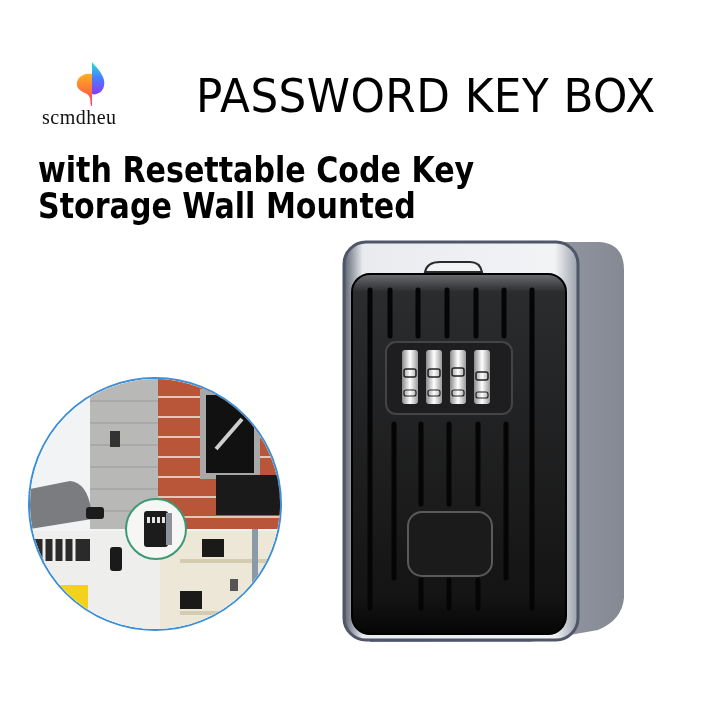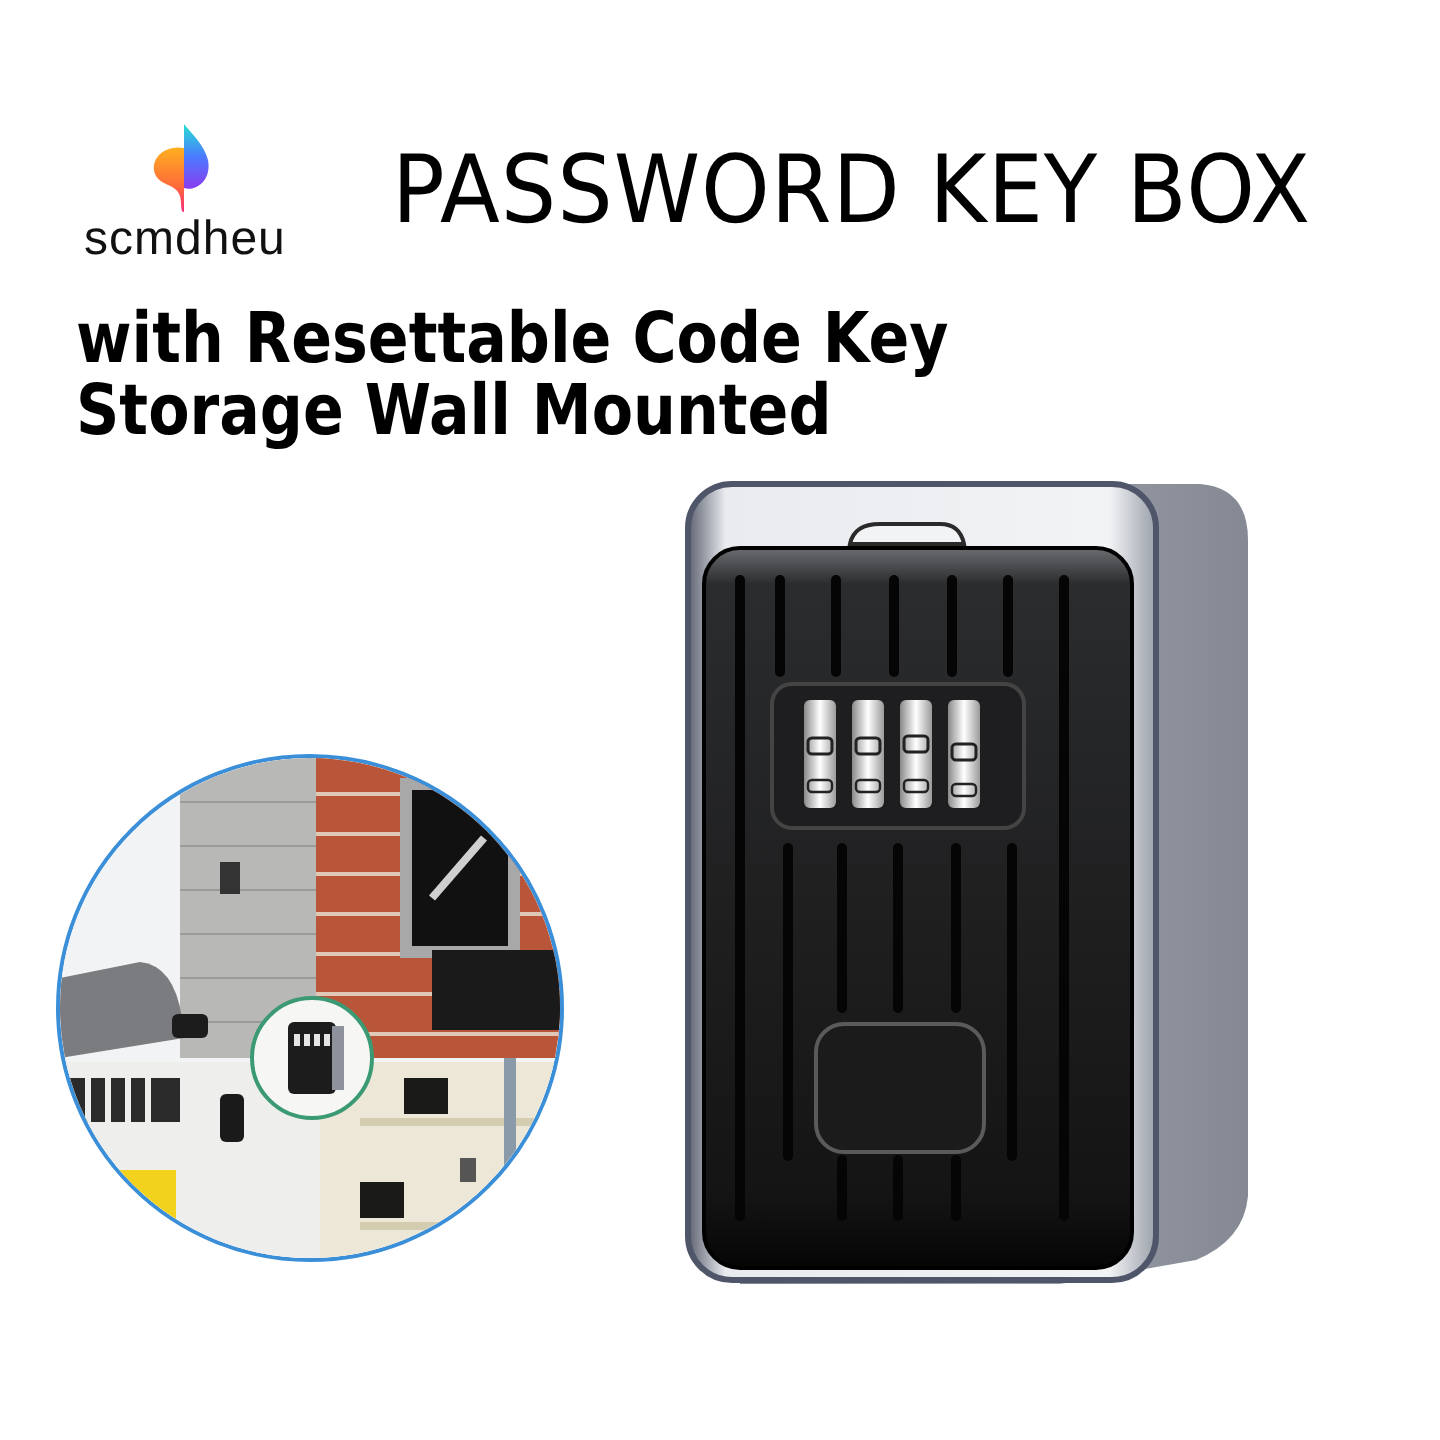--- a/index.html
+++ b/index.html
@@ -1,21 +1,21 @@
 <!DOCTYPE html>
 <html><head>
 <meta charset="utf-8">
 <style>
   html, body { margin:0; padding:0; background:#ffffff; }
   body { width:720px; height:720px; position:relative; overflow:hidden; font-family:"DejaVu Sans", sans-serif; }
   .abs { position:absolute; }
 
   
   .brand-logo { left:68px; top:60px; width:48px; height:48px; }
-  .brand-name { left:42px; top:106px; width:120px; font-size:24px; color:#111; letter-spacing:0.5px; font-family:Liberation Sans, sans-serif; }
+  .brand-name { left:42px; top:106px; width:120px; font-size:20px; color:#111; letter-spacing:0.5px; font-family:Liberation Serif, serif; }
 
   .title { left:196px; top:68px; font-size:47px; color:#000; letter-spacing:0.5px; font-family:"DejaVu Sans", sans-serif; white-space:nowrap; transform:scaleX(0.93); transform-origin:left top; }
   .subtitle { left:38px; top:152px; font-size:35px; line-height:36px; color:#000; font-weight:bold; font-family:"DejaVu Sans", sans-serif; transform:scaleX(0.86); transform-origin:left top; white-space:nowrap; }
   .subtitle div { white-space:nowrap; }
 
   
   .product { left:330px; top:238px; width:300px; height:410px; }
 
   
   .circle-wrap { left:28px; top:377px; width:254px; height:254px; border-radius:50%; overflow:hidden; border:2px solid #3a8fd8; box-sizing:border-box; }

